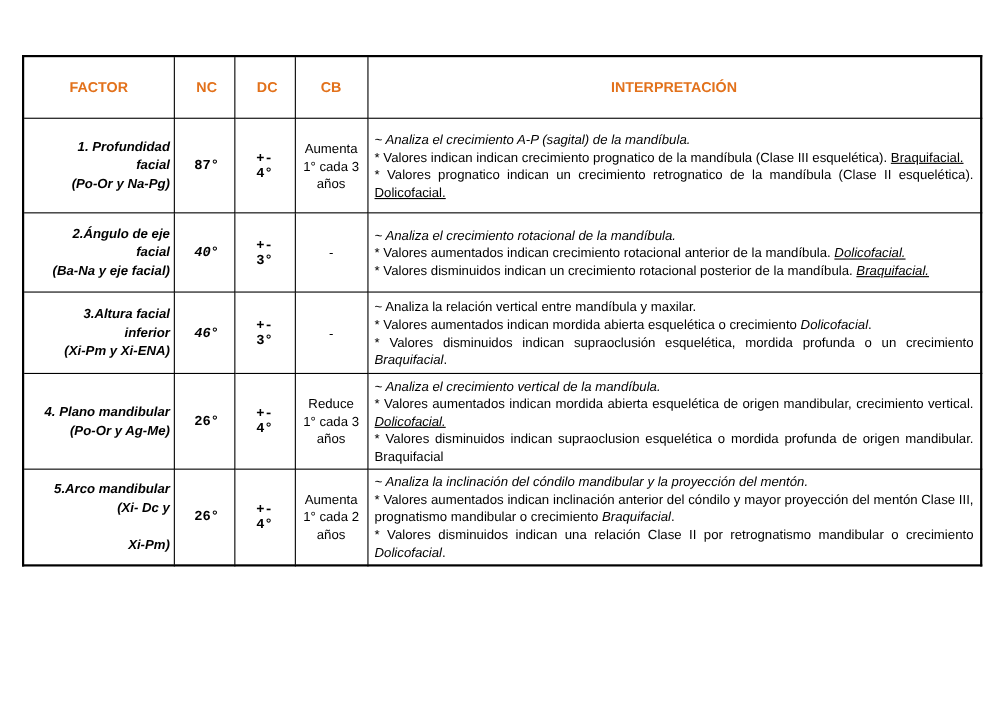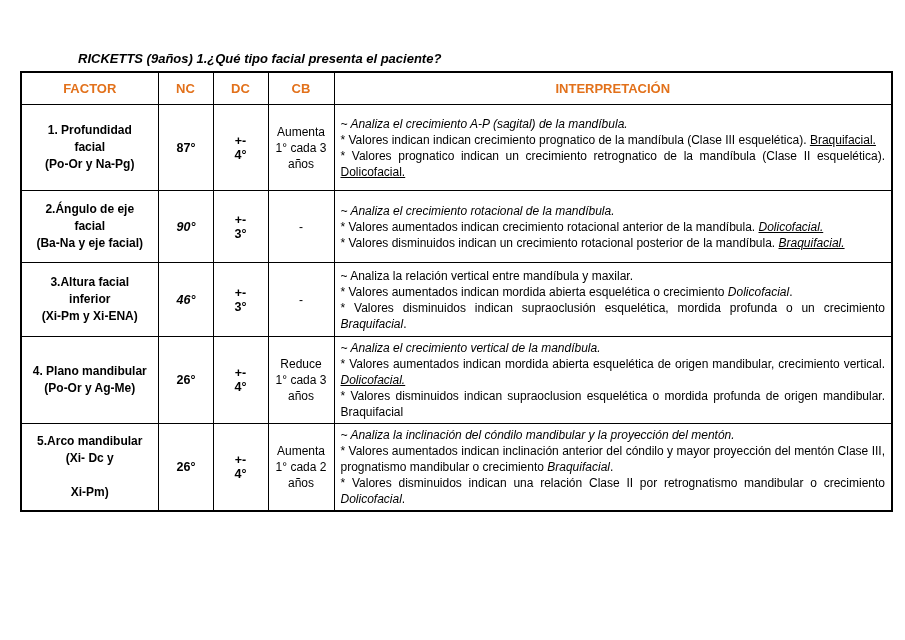--- a/index.html
+++ b/index.html
@@ -39,41 +39,43 @@
     border: 1.5px solid #000000;
     vertical-align: middle;
     box-sizing: border-box;
   }
   thead th {
     height: 26px;
     font-size: 13px;
     font-weight: bold;
     color: var(--accent, #E2711B);
     text-align: center;
-    padding: 8px;
+    padding: 20px;
   }
   tbody tr:nth-child(1) > td { height: 86px; }
   tbody tr:nth-child(2) > td { height: 72px; }
   tbody tr:nth-child(3) > td { height: 74px; }
   tbody tr:nth-child(4) > td { height: 78px; }
   tbody tr:nth-child(5) > td { height: 86px; }
 
   td.cell-factor {
     font-size: 12px;
     font-weight: bold;
-    text-align: center;
+    font-style: italic;
+    text-align: right;
     white-space: pre-line;
     line-height: 17px;
     padding: 2px 3px;
   }
   td.cell-num {
     font-size: 12.5px;
     font-weight: bold;
     text-align: center;
     padding: 18px;
+    font-family: Liberation Mono, monospace;
   }
   td.cell-num.it { font-style: italic; }
   td.cell-cb {
     font-size: 12px;
     font-weight: normal;
     text-align: center;
     white-space: pre-line;
     line-height: 16px;
     padding: 2px 2px;
   }
@@ -88,21 +90,20 @@
     margin: 0;
   }
   .sb { font-weight: normal; }
   .si { font-style: italic; }
   .su { text-decoration: underline; }
 </style>
 </head>
 <body>
 
 <div class="page">
-  <div class="doc-title">RICKETTS (9años) 1.¿Qué tipo facial presenta el paciente?</div>
   <table class="ricketts">
     <colgroup>
       <col style="width:137px">
       <col style="width:55px">
       <col style="width:55px">
       <col style="width:66px">
       <col style="width:558px">
     </colgroup>
     <thead>
       <tr>
@@ -126,21 +127,21 @@
           <td class="cell-interp">
             <div class="para"><span class="si">~ Analiza el crecimiento A-P (sagital) de la mandíbula.</span></div>
             <div class="para"><span>* Valores indican indican crecimiento prognatico de la mandíbula (Clase III esquelética). </span><span class="sb su">Braquifacial.</span></div>
             <div class="para"><span>* Valores prognatico indican un crecimiento retrognatico de la mandíbula (Clase II esquelética). </span><span class="sb su">Dolicofacial.</span></div>
           </td>
         </tr>
         <tr>
           <td class="cell-factor">2.Ángulo de eje
 facial
 (Ba-Na y eje facial)</td>
-          <td class="cell-num it">90°</td>
+          <td class="cell-num it">40°</td>
           <td class="cell-num">+- 3°</td>
           <td class="cell-cb">-</td>
           <td class="cell-interp">
             <div class="para"><span class="si">~ Analiza el crecimiento rotacional de la mandíbula.</span></div>
             <div class="para"><span>* Valores aumentados indican crecimiento rotacional anterior de la mandíbula. </span><span class="sb si su">Dolicofacial.</span></div>
             <div class="para"><span>* Valores disminuidos indican un crecimiento rotacional posterior de la mandíbula. </span><span class="sb si su">Braquifacial.</span></div>
           </td>
         </tr>
         <tr>
           <td class="cell-factor">3.Altura facial

